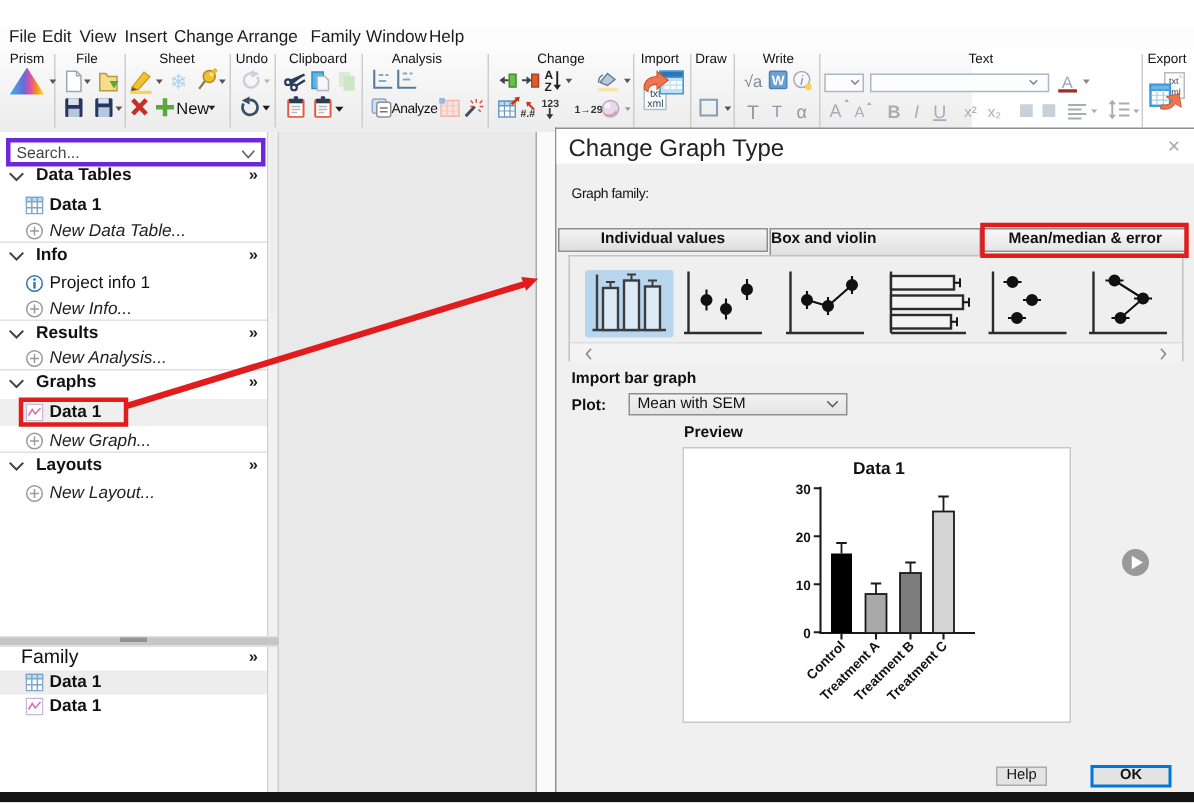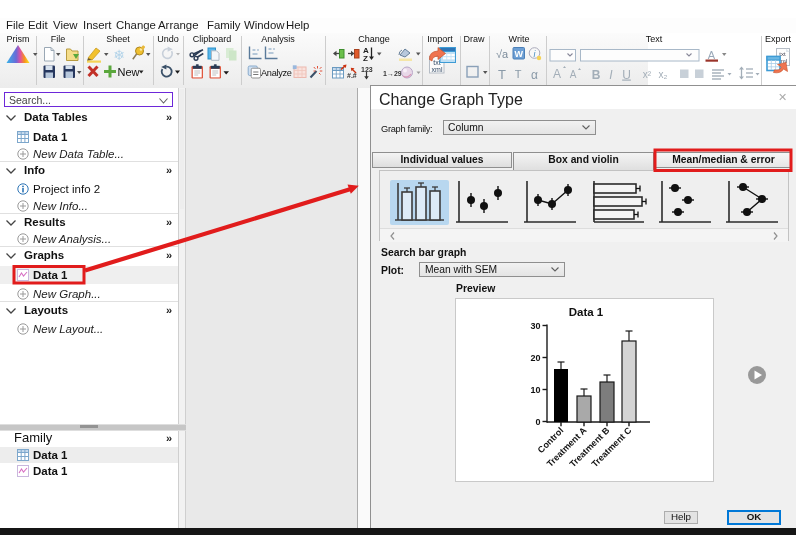--- a/index.html
+++ b/index.html
@@ -20,21 +20,21 @@
   #sbthumb{left:180px;top:89px;width:4px;height:120px;background:#eeeeee;}
   .srow{position:absolute;left:0;width:178px;height:17px;}
   .shead{font-weight:bold;font-size:11.5px;color:#111;}
   .htext{position:absolute;left:24px;top:1px;}
   .raquo{position:absolute;right:6px;top:1px;font-weight:bold;font-size:11px;color:#222;}
   .itext{position:absolute;left:33px;top:2px;font-size:11.5px;color:#111;}
   .iitext{position:absolute;left:33px;top:2px;font-size:11.5px;font-style:italic;color:#222;}
   .sbicon{position:absolute;left:17px;top:2px;width:12px;height:12px;}
   .sepline{position:absolute;left:0;width:178px;height:1px;background:#e0e0e0;}
   
-  #searchbox{left:4px;top:92px;width:167px;height:13px;background:#fff;border:1px solid #6d28d9;font-size:10.5px;color:#444;}
+  #searchbox{left:4px;top:92px;width:167px;height:13px;background:#fff;border:3px solid #6d28d9;font-size:10.5px;color:#444;}
   
   #workspace{left:186px;top:88px;width:171px;height:440px;background:#e9e9e9;border-right:1px solid #ababab;}
   #whitepanel{left:358px;top:88px;width:12px;height:440px;background:#fafafa;}
   
   #dialog{left:370px;top:85px;width:426px;height:443px;background:#f0f0f0;border-top:1px solid #909090;border-left:1px solid #909090;}
   #dlgtitle{left:0px;top:0px;width:426px;height:23px;background:#ffffff;}
   .btn{position:absolute;background:#e3e3e3;border:1px solid #adadad;font-size:9.8px;color:#111;text-align:center;}
   
   #bottomstrip{left:0;top:528px;width:796px;height:7px;background:#151515;}
 </style>
@@ -389,21 +389,21 @@
         </svg>
         <span class="htext">Info</span>
         <span class="raquo">»</span>
       </div>
     <div class="srow" style="top:181px">
       <svg class="sbicon" viewBox="0 0 12 12">
           <circle cx="6" cy="6" r="5.2" fill="#fff" stroke="#2e75b6"></circle>
           <circle cx="6" cy="3.4" r="0.9" fill="#2e75b6"></circle>
           <rect x="5.2" y="5" width="1.6" height="4.4" fill="#2e75b6"></rect>
         </svg>
-      <span class="itext">Project info 2</span>
+      <span class="itext">Project info 1</span>
       </div>
     <div class="srow" style="top:198px">
       <svg class="sbicon" viewBox="0 0 12 12">
           <circle cx="6" cy="6" r="5.2" fill="none" stroke="#9a9a9a"></circle>
           <line x1="6" y1="3" x2="6" y2="9" stroke="#9a9a9a"></line>
           <line x1="3" y1="6" x2="9" y2="6" stroke="#9a9a9a"></line>
         </svg>
       <span class="iitext">New Info...</span>
       </div>
     <div class="sepline" style="top:213px"></div>
@@ -493,29 +493,23 @@
   <div class="abs" id="workspace"></div>
   <div class="abs" id="whitepanel"></div>
 
   <div class="abs" id="dialog">
     <div class="abs" id="dlgtitle">
       <div class="abs" style="left:8px;top:5px;font-size:16px;color:#222">Change Graph Type</div>
       <div class="abs" style="left:407px;top:5px;font-size:11px;color:#ababab">✕</div>
     </div>
 
     <div class="abs" style="left:10px;top:38px;font-size:9.3px;font-weight:normal;letter-spacing:-0.3px;color:#111">Graph family:</div>
-    <div class="abs" style="left:72px;top:34px;width:151px;height:13px;background:linear-gradient(#f2f2f2,#e4e4e4);border:1px solid #8f8f8f;font-size:10.3px;color:#111">
-      <span style="position:absolute;left:4px;top:1px">Column</span>
-      <svg style="position:absolute;right:5px;top:4px" width="8" height="5" viewBox="0 0 8 5">
-          <polyline points="0.5,0.5 4,4 7.5,0.5" fill="none" stroke="#606060" stroke-width="1.1"></polyline>
-        </svg>
-      </div>
 
     <div class="abs" style="left:1px;top:66px;width:140px;height:16px;background:linear-gradient(#f4f4f4,#dedede);border:1px solid #8f8f8f;box-sizing:border-box;text-align:center;font-size:10.3px;font-weight:bold;color:#111"><span style="position:relative;top:1px">Individual values</span></div>
-    <div class="abs" style="left:142px;top:66px;width:141px;height:20px;background:linear-gradient(#f4f4f4,#dedede);border:1px solid #8f8f8f;box-sizing:border-box;text-align:center;font-size:10.3px;font-weight:bold;color:#111"><span style="position:relative;top:1px">Box and violin</span></div>
+    <div class="abs" style="left:142px;top:66px;width:141px;height:20px;background:linear-gradient(#f4f4f4,#dedede);border:1px solid #8f8f8f;box-sizing:border-box;font-size:10.3px;font-weight:bold;color:#111"><span style="position:relative;top:1px">Box and violin</span></div>
     <div class="abs" style="left:284px;top:66px;width:137px;height:16px;background:linear-gradient(#f7f7f7,#e6e6e6);border:1px solid #8f8f8f;box-sizing:border-box;text-align:center;font-size:10.3px;font-weight:bold;color:#111"><span style="position:relative;top:1px">Mean/median &amp; error</span></div>
 
     <div class="abs" style="left:8px;top:84px;width:410px;height:71px;background:#efefef;border:1px solid #c2c2c2;box-sizing:border-box;">
       <div class="abs" style="left:0;top:57px;width:408px;height:13px;background:#f4f4f4;border-top:1px solid #dddddd;">
         <svg style="position:absolute;left:10px;top:3px" width="5" height="8" viewBox="0 0 5 8">
             <polyline points="4,0.5 1,4 4,7.5" fill="none" stroke="#909090" stroke-width="1.2"></polyline>
           </svg>
         <svg style="position:absolute;right:10px;top:3px" width="5" height="8" viewBox="0 0 5 8">
             <polyline points="1,0.5 4,4 1,7.5" fill="none" stroke="#909090" stroke-width="1.2"></polyline>
           </svg>
@@ -604,21 +598,21 @@
           <line x1="357" y1="16" x2="369" y2="16"></line>
             <circle cx="363" cy="16" r="3.3"></circle>
           <line x1="376" y1="28" x2="388" y2="28"></line>
             <circle cx="382" cy="28" r="3.3"></circle>
           <line x1="361" y1="41" x2="373" y2="41"></line>
             <circle cx="367" cy="41" r="3.3"></circle>
         </g>
       </svg>
     </div>
 
-    <div class="abs" style="left:10px;top:161px;font-size:10.4px;font-weight:bold;color:#111">Search bar graph</div>
+    <div class="abs" style="left:10px;top:161px;font-size:10.4px;font-weight:bold;color:#111">Import bar graph</div>
     <div class="abs" style="left:10px;top:179px;font-size:10.4px;font-weight:bold;color:#111">Plot:</div>
     <div class="abs" style="left:48px;top:176px;width:144px;height:13px;background:linear-gradient(#f2f2f2,#e4e4e4);border:1px solid #8f8f8f;font-size:10.3px;color:#111">
       <span style="position:absolute;left:5px;top:1px">Mean with SEM</span>
       <svg style="position:absolute;right:5px;top:4px" width="8" height="5" viewBox="0 0 8 5">
           <polyline points="0.5,0.5 4,4 7.5,0.5" fill="none" stroke="#606060" stroke-width="1.1"></polyline>
         </svg>
       </div>
     <div class="abs" style="left:85px;top:197px;font-size:10.4px;font-weight:bold;color:#111">Preview</div>
 
     <div class="abs" style="left:84px;top:212px;width:259px;height:184px;background:#ffffff;border:1px solid #c9c9c9;box-sizing:border-box;">

